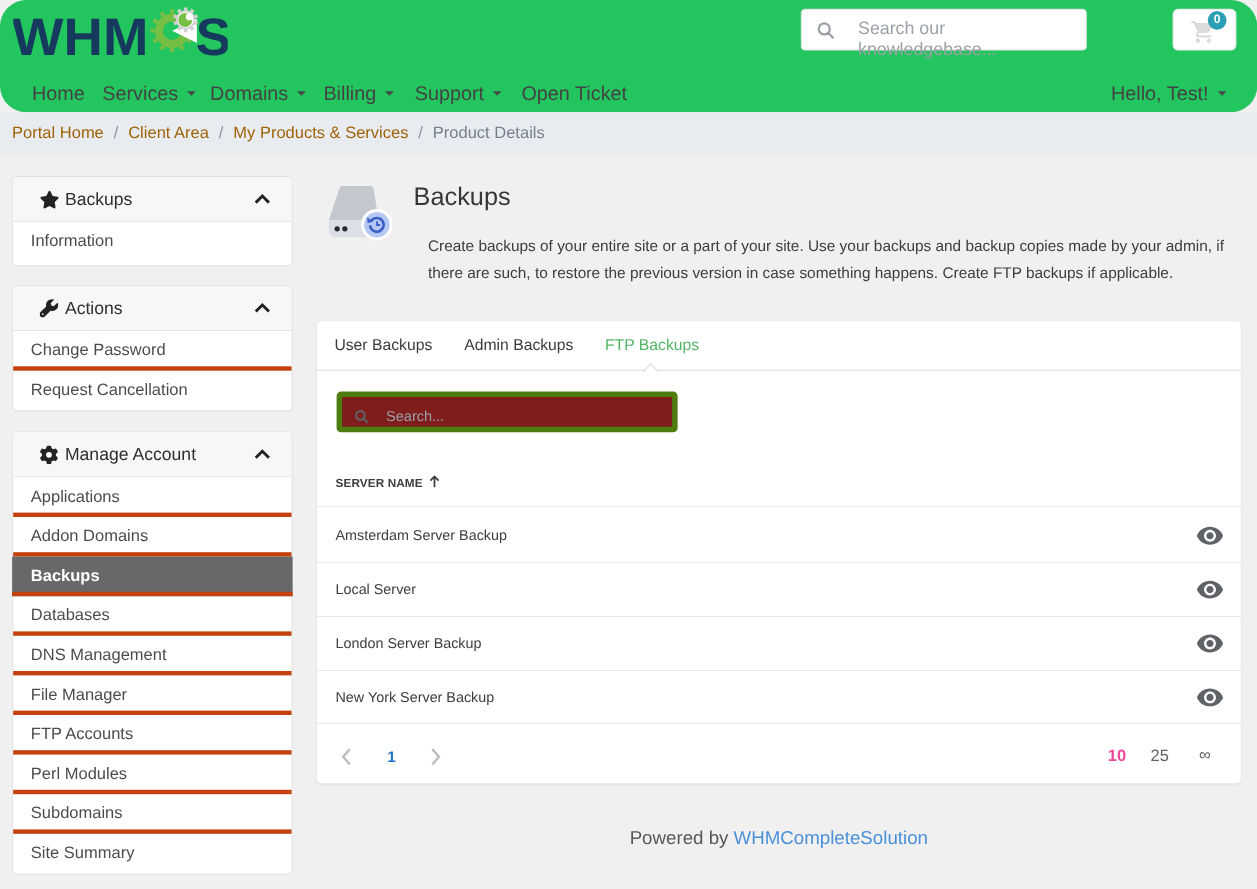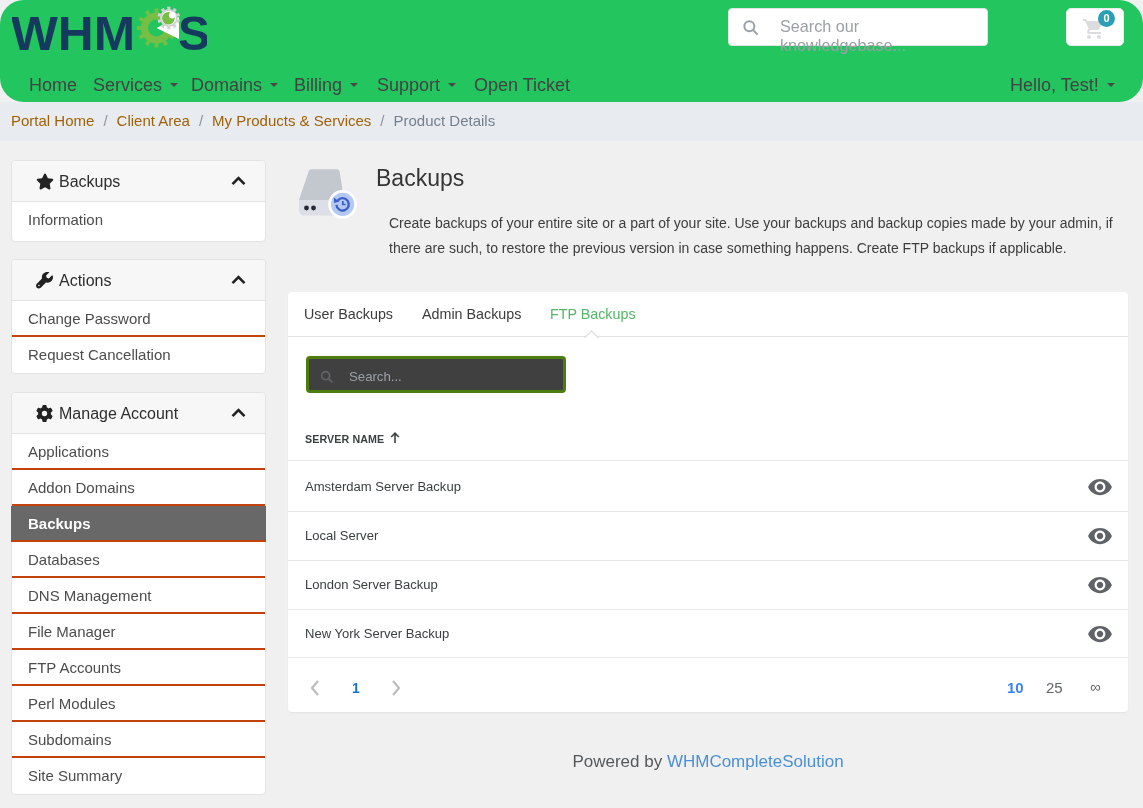--- a/index.html
+++ b/index.html
@@ -18,35 +18,35 @@
 .crumbs { position:absolute; left:0; top:102px; width:1143px; height:38.5px; background:#e8ecf1; font-size:15px; color:#75808c; line-height:38.5px; }
 .crumbs a { color:#a16207; text-decoration:none; }
 .crumbs .sep { margin:0 9px; color:#8a949e; }
 
 
 .panel { position:absolute; left:11px; width:255px; background:#fff; border:1px solid #e3e3e3; border-radius:4px; }
 .phead { height:41px; background:#f7f7f7; border-bottom:1px solid #e3e3e3; border-radius:4px 4px 0 0; position:relative; font-size:16px; color:#2e2e2e; line-height:41px; }
 .phead .ttl { position:absolute; left:47px; }
 .phead svg.ic { position:absolute; left:24px; top:12px; }
 .phead svg.chev { position:absolute; right:19px; top:15px; }
-.pitem { height:36px; line-height:36px; font-size:15px; color:#4c4c4c; padding-left:16px; border-bottom:2px solid #c2410c; }
+.pitem { height:36px; line-height:36px; font-size:15px; color:#4c4c4c; padding-left:16px; border-bottom:4px solid #c2410c; }
 .pitem:last-child { border-bottom:none; }
 .pitem.sel { background:#686868; color:#fff; font-weight:bold; margin:0 -1px; padding-left:17px; }
 
 
 .prodicon { position:absolute; left:297px; top:169px; }
 h1.title { position:absolute; left:376px; top:165px; font-size:23px; font-weight:500; color:#363636; }
 .desc { position:absolute; left:376px; top:211px; width:740px; font-size:14px; color:#3d3d3d; line-height:24.6px;margin-left:13px; }
 .card { position:absolute; left:288px; top:292px; width:840px; height:420px; background:#fff; border-radius:4px; box-shadow:0 1px 2px rgba(0,0,0,.06); }
 .tabs { position:relative; height:45px; border-bottom:1px solid #e2e2e6; }
 .tab { position:absolute; top:0; height:45px; line-height:45px; font-size:14.3px; color:#3b3b3b; }
 .tab.act { color:#53b567; }
 .notchwrap { position:absolute; left:288px; top:30px; width:31px; height:16px; overflow:hidden; }
 .notch { position:absolute; left:8.9px; top:11.4px; width:13px; height:13px; background:#fff; border-left:1px solid #d9d9dd; border-top:1px solid #d9d9dd; transform:rotate(45deg); }
-.tsearch { position:absolute; left:18px; top:64px; width:260px; height:37px; border:3px solid #4d7c0f; border-radius:4px; background:#404040; }
+.tsearch { position:absolute; left:18px; top:64px; width:310px; height:37px; border:5px solid #4d7c0f; border-radius:4px; background:#7f1d1d; }
 .tsearch .ph { position:absolute; left:40px; top:10px; font-size:13.2px; color:#9aa0a6; }
 .tsearch svg { position:absolute; left:12px; top:9px; }
 .thead { position:absolute; left:17px; top:140px; font-size:10.7px; font-weight:bold; letter-spacing:.1px; color:#3c4043; }
 .hline { position:absolute; left:0; right:0; height:1px; background:#e8e8ea; }
 .row { position:absolute; left:17px; font-size:13.05px; color:#3c4043; }
 .eyeic { position:absolute; left:799px; }
 .pgn { position:absolute; left:0; top:366px; width:100%; height:55px; font-size:14px; color:#606468; }
 .pgn .pg1 { position:absolute; left:64px; top:22px; color:#1a73c8; font-weight:bold; }
 .inf { position:absolute; left:801px; top:21px; font-size:15px; }
 .footer { position:absolute; left:288px; top:752px; width:840px; text-align:center; font-size:17px; color:#55595c; }
@@ -200,18 +200,18 @@
     </svg>
   <div class="hline" style="top:365px"></div>
   <div class="pgn">
     <svg style="position:absolute;left:22px;top:22px" width="10" height="16" viewBox="0 0 10 16">
         <path fill="none" stroke="#bdbdbd" stroke-width="2.2" d="M8 1 2 8l6 7"></path>
       </svg>
     <span class="pg1">1</span>
     <svg style="position:absolute;left:103px;top:22px" width="10" height="16" viewBox="0 0 10 16">
         <path fill="none" stroke="#bdbdbd" stroke-width="2.2" d="M2 1l6 7-6 7"></path>
       </svg>
-    <span class="inf" style="left:719px;color:#3b82f6;font-weight:bold">10</span>
+    <span class="inf" style="left:719px;color:#ec4899;font-weight:bold">10</span>
     <span class="inf" style="left:758px">25</span>
     <span class="inf" style="left:802px;top:20px;font-size:15px">∞</span>
   </div>
 </div>
 <div class="footer">Powered by <a>WHMCompleteSolution</a></div>
 
 </body></html>

